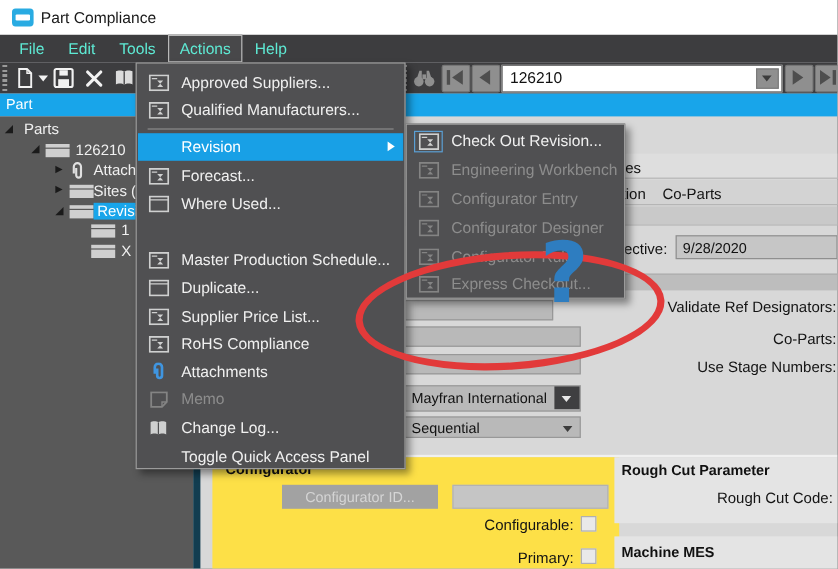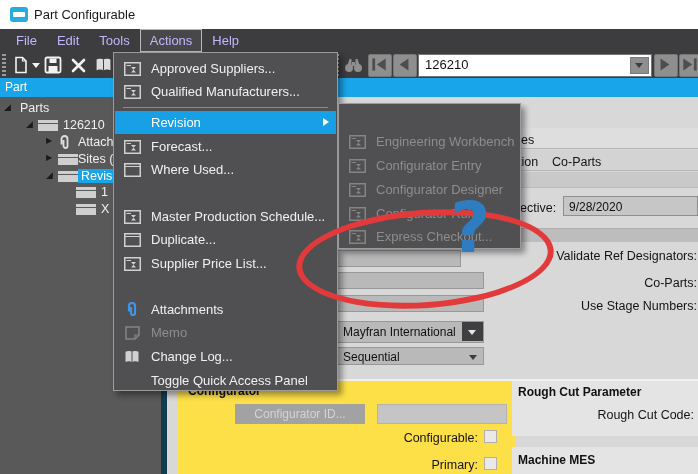--- a/index.html
+++ b/index.html
@@ -6,21 +6,21 @@
   .app{position:relative;width:698px;height:474px;overflow:hidden;
        font-family:"Liberation Sans","DejaVu Sans",sans-serif;background:#d8d8d8;}
   .abs{position:absolute;}
   
   .titlebar{left:0;top:0;width:698px;height:29px;background:#ffffff;border-bottom:1px solid #d9d9d9;}
   .applogo{left:10px;top:7px;width:18px;height:15px;background:#29abe2;border-radius:3px;}
   .applogo i{position:absolute;left:3px;top:5px;width:12px;height:5px;background:#fff;border-radius:1px;display:block;}
   .apptitle{left:34px;top:7px;font-size:13px;color:#1a1a1a;}
   
   .menubar{left:0;top:29px;width:698px;height:23px;background:#3d3d3f;display:flex;align-items:stretch;padding-left:6px;box-sizing:border-box;}
-  .menubar .mi{color:#c4b5fd;font-size:13px;line-height:21px;padding:0 9px;border:1px solid transparent;}
+  .menubar .mi{color:#5eead4;font-size:13px;line-height:21px;padding:0 9px;border:1px solid transparent;}
   .menubar .mi.open{border:1px solid #b9b9b9;background:#48484a;}
   
   .toolbar{left:0;top:52px;width:698px;height:26px;background:#3d3d3f;}
   .grip{width:4px;background-image:repeating-linear-gradient(#9a9a9a 0 2px,transparent 2px 4px);}
   .tbtn{background:#8f8f8f;border:1px solid #767676;border-radius:2px;}
   .combo{background:#ffffff;border:1px solid #767676;}
   .combo .val{position:absolute;left:6px;top:2px;font-size:13px;color:#111;}
   .ddbtn{position:absolute;right:2px;top:2px;width:17px;height:15px;background:#8f8f8f;border:1px solid #7a7a7a;}
   .caret{position:absolute;width:0;height:0;border-left:4px solid transparent;border-right:4px solid transparent;border-top:5px solid #3c3c3c;}
   
@@ -60,21 +60,21 @@
 </style>
 </head>
 <body>
 
 <div class="app">
 
   <div class="abs titlebar">
     <span class="abs applogo">
         <i></i>
       </span>
-    <span class="abs apptitle">Part Configurable</span>
+    <span class="abs apptitle">Part Compliance</span>
   </div>
 
   <div class="abs menubar">
     <span class="mi">File</span>
     <span class="mi">Edit</span>
     <span class="mi">Tools</span>
     <span class="mi open">Actions</span>
     <span class="mi">Help</span>
   </div>
 
@@ -312,20 +312,30 @@
     <div class="mrow" style="top:199px;">
       <span class="ic">
           <svg width="17" height="14" viewBox="0 0 17 14">
             <rect x="0.75" y="0.75" width="15.5" height="12.5" fill="none" stroke="currentColor" stroke-width="1.5"></rect>
             <line x1="2.5" y1="3.5" x2="7" y2="3.5" stroke="currentColor"></line>
             <path d="M7 5H12L7 10.5H12Z" fill="currentColor"></path>
           </svg>
         </span>
       <span class="ml">Supplier Price List...</span>
     </div>
+    <div class="mrow" style="top:222px;">
+      <span class="ic">
+          <svg width="17" height="14" viewBox="0 0 17 14">
+            <rect x="0.75" y="0.75" width="15.5" height="12.5" fill="none" stroke="currentColor" stroke-width="1.5"></rect>
+            <line x1="2.5" y1="3.5" x2="7" y2="3.5" stroke="currentColor"></line>
+            <path d="M7 5H12L7 10.5H12Z" fill="currentColor"></path>
+          </svg>
+        </span>
+      <span class="ml">RoHS Compliance</span>
+    </div>
     <div class="mrow" style="top:245px;">
       <span class="ic">
           <svg width="14" height="15" viewBox="0 0 14 15">
             <path d="M4 9.5V4a3 3 0 0 1 6 0v7a2 2 0 0 1-4 0V5" fill="none" stroke="#3f95e0" stroke-width="2.2"></path>
           </svg>
         </span>
       <span class="ml">Attachments</span>
     </div>
     <div class="mrow dis" style="top:268px;">
       <span class="ic">
@@ -345,20 +355,30 @@
         </span>
       <span class="ml">Change Log...</span>
     </div>
     <div class="mrow" style="top:316px;">
       <span class="ic"></span>
       <span class="ml">Toggle Quick Access Panel</span>
     </div>
   </div>
 
   <div class="abs popup z30" style="left:338px;top:103px;width:183px;height:146px;">
+    <div class="mrow" style="top:2px;">
+      <span class="ic icsel">
+          <svg width="17" height="14" viewBox="0 0 17 14">
+            <rect x="0.75" y="0.75" width="15.5" height="12.5" fill="none" stroke="currentColor" stroke-width="1.5"></rect>
+            <line x1="2.5" y1="3.5" x2="7" y2="3.5" stroke="currentColor"></line>
+            <path d="M7 5H12L7 10.5H12Z" fill="currentColor"></path>
+          </svg>
+        </span>
+      <span class="ml">Check Out Revision...</span>
+    </div>
     <div class="mrow dis" style="top:26px;">
       <span class="ic">
           <svg width="17" height="14" viewBox="0 0 17 14">
             <rect x="0.75" y="0.75" width="15.5" height="12.5" fill="none" stroke="currentColor" stroke-width="1.5"></rect>
             <line x1="2.5" y1="3.5" x2="7" y2="3.5" stroke="currentColor"></line>
             <path d="M7 5H12L7 10.5H12Z" fill="currentColor"></path>
           </svg>
         </span>
       <span class="ml">Engineering Workbench</span>
     </div>

